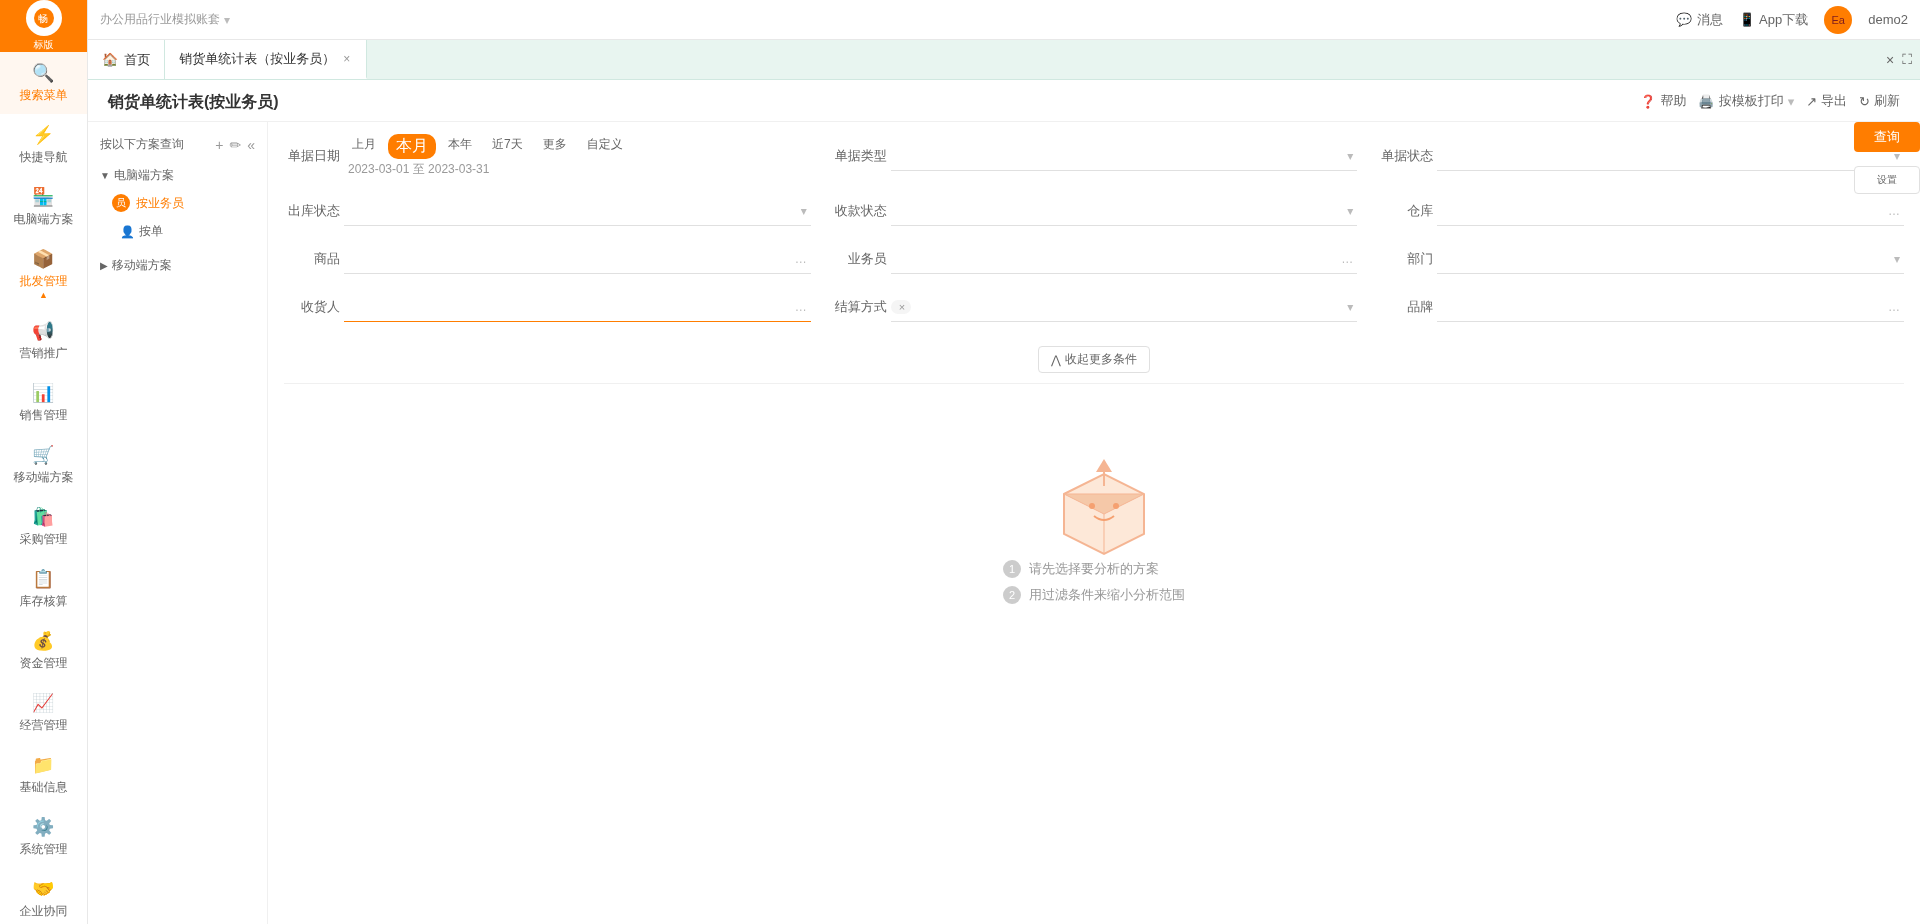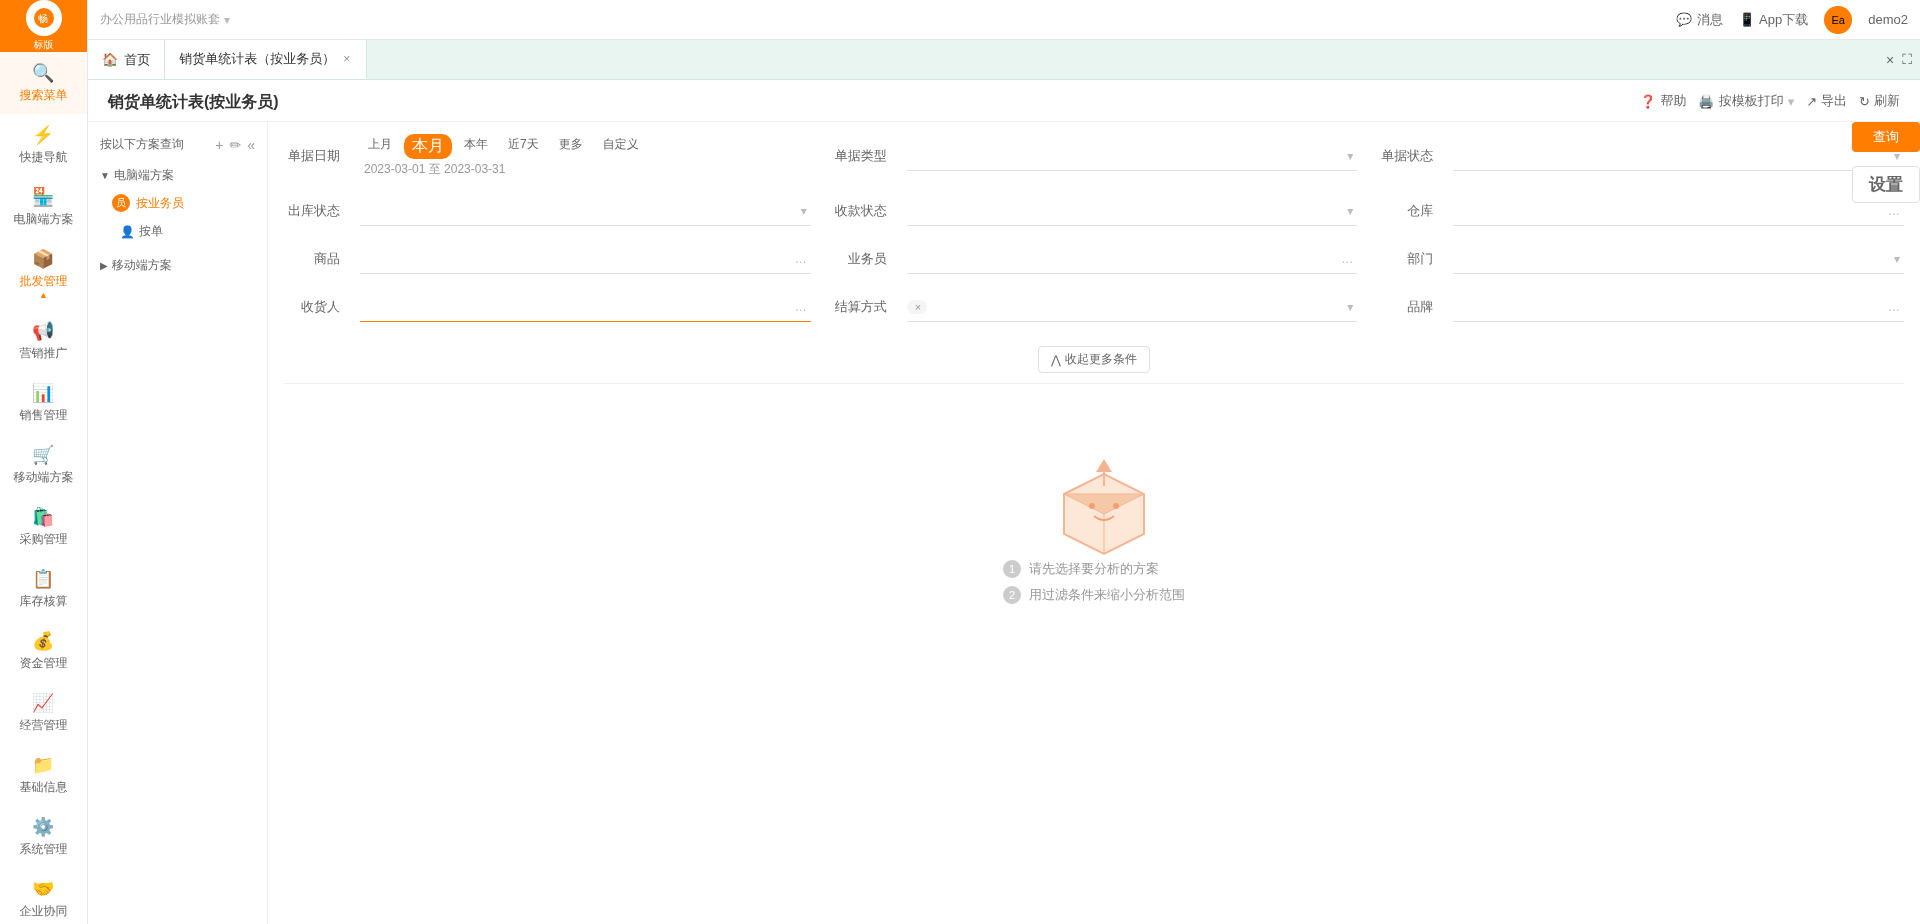--- a/index.html
+++ b/index.html
@@ -17,21 +17,21 @@
     .sidebar-search { background: #fff7f0; color: #ff7d00; }
 
     
     .main { flex: 1; display: flex; flex-direction: column; height: 100vh; overflow: hidden; }
 
     
     .topbar { height: 40px; background: #fff; border-bottom: 1px solid #e8e8e8; display: flex; align-items: center; padding: 0 12px; }
     .topbar-breadcrumb { flex: 1; color: #999; font-size: 12px; display: flex; align-items: center; gap: 4px; }
     .topbar-right { display: flex; align-items: center; gap: 16px; color: #666; font-size: 13px; }
     .topbar-right .msg-btn, .topbar-right .app-btn { display: flex; align-items: center; gap: 4px; cursor: pointer; }
-    .user-avatar { width: 28px; height: 28px; border-radius: 50%; background: #ff7d00; display: flex; align-items: center; justify-content: center; color: #000000; font-size: 12px; cursor: pointer; overflow: hidden; }
+    .user-avatar { width: 28px; height: 28px; border-radius: 50%; background: #ff7d00; display: flex; align-items: center; justify-content: center; color: #7f1d1d; font-size: 12px; cursor: pointer; overflow: hidden; }
 
     
     .tabbar { height: 40px; background: #e8f5f0; display: flex; align-items: stretch; border-bottom: 1px solid #d0e8e0; }
     .tab { display: flex; align-items: center; padding: 0 14px; cursor: pointer; font-size: 13px; color: #666; border-right: 1px solid #d0e8e0; gap: 6px; }
     .tab.home { background: #fff; color: #333; }
     .tab.active { background: #fff; color: #333; border-bottom: 2px solid #fff; }
     .tab-close { font-size: 12px; color: #999; cursor: pointer; padding: 2px; border-radius: 2px; }
     .tabbar-actions { margin-left: auto; display: flex; align-items: center; padding: 0 8px; gap: 8px; }
     .tabbar-actions span { cursor: pointer; color: #666; font-size: 14px; }
 
@@ -62,29 +62,29 @@
     .scheme-item.active { color: #ff7d00; }
     .scheme-item .scheme-icon { width: 18px; height: 18px; border-radius: 50%; background: #ff7d00; display: flex; align-items: center; justify-content: center; color: #fff; font-size: 10px; }
     .scheme-sub-item { display: flex; align-items: center; padding: 5px 12px 5px 32px; font-size: 12px; color: #666; cursor: pointer; gap: 4px; }
 
     
     .right-content { flex: 1; padding: 12px 16px; overflow-y: auto; background: #fff; }
     .date-tabs { display: flex; gap: 4px; }
     .date-tab { padding: 2px 8px; font-size: 12px; cursor: pointer; border-radius: 2px; color: #666; }
     .date-tab.active { background: #ff7d00; color: #fff; border-radius: 10px; }
     .date-range { font-size: 12px; color: #999; margin-left: 4px; }
-    .filter-item { display: flex; align-items: center; margin-bottom: 10px; gap: 20px; }
+    .filter-item { display: flex; align-items: center; margin-bottom: 10px; gap: 4px; }
     .filter-item .fi-label { color: #666; font-size: 13px; width: 56px; text-align: right; flex-shrink: 0; }
     .fi-field { flex: 1; display: flex; align-items: center; border-bottom: 1px solid #e0e0e0; padding: 4px 0; min-height: 30px; position: relative; cursor: pointer; }
     .fi-field .fi-more { color: #bbb; font-size: 12px; position: absolute; right: 4px; }
     .fi-field .fi-dropdown { color: #bbb; font-size: 12px; position: absolute; right: 4px; }
     .collapse-bar { display: flex; align-items: center; justify-content: center; padding: 6px; }
     .collapse-btn { display: flex; align-items: center; gap: 4px; color: #666; font-size: 12px; cursor: pointer; border: 1px solid #e0e0e0; border-radius: 4px; padding: 4px 12px; }
     .btn-query { background: #ff7d00; color: #fff; border: none; border-radius: 4px; padding: 6px 20px; font-size: 13px; cursor: pointer; }
-    .btn-setting { background: #fff; color: #666; border: 1px solid #e0e0e0; border-radius: 4px; padding: 6px 16px; font-size: 17px; cursor: pointer; font-weight: bold; }
+    .btn-setting { background: #fff; color: #666; border: 1px solid #e0e0e0; border-radius: 4px; padding: 6px 16px; font-size: 10px; cursor: pointer; }
 
     
     .empty-state { flex: 1; display: flex; flex-direction: column; align-items: center; justify-content: center; padding: 60px 0; }
     .empty-icon { width: 100px; height: 100px; margin-bottom: 16px; }
     .empty-tips { display: flex; flex-direction: column; gap: 8px; }
     .empty-tip { display: flex; align-items: center; gap: 8px; font-size: 13px; color: #999; }
     .tip-num { width: 18px; height: 18px; border-radius: 50%; background: #ccc; color: #fff; font-size: 11px; display: flex; align-items: center; justify-content: center; flex-shrink: 0; }
 
     .tag-clear { background: #f5f5f5; border-radius: 10px; padding: 1px 6px; font-size: 12px; color: #666; display: flex; align-items: center; gap: 2px; cursor: pointer; }
     .tag-clear .x { color: #999; font-size: 11px; }

